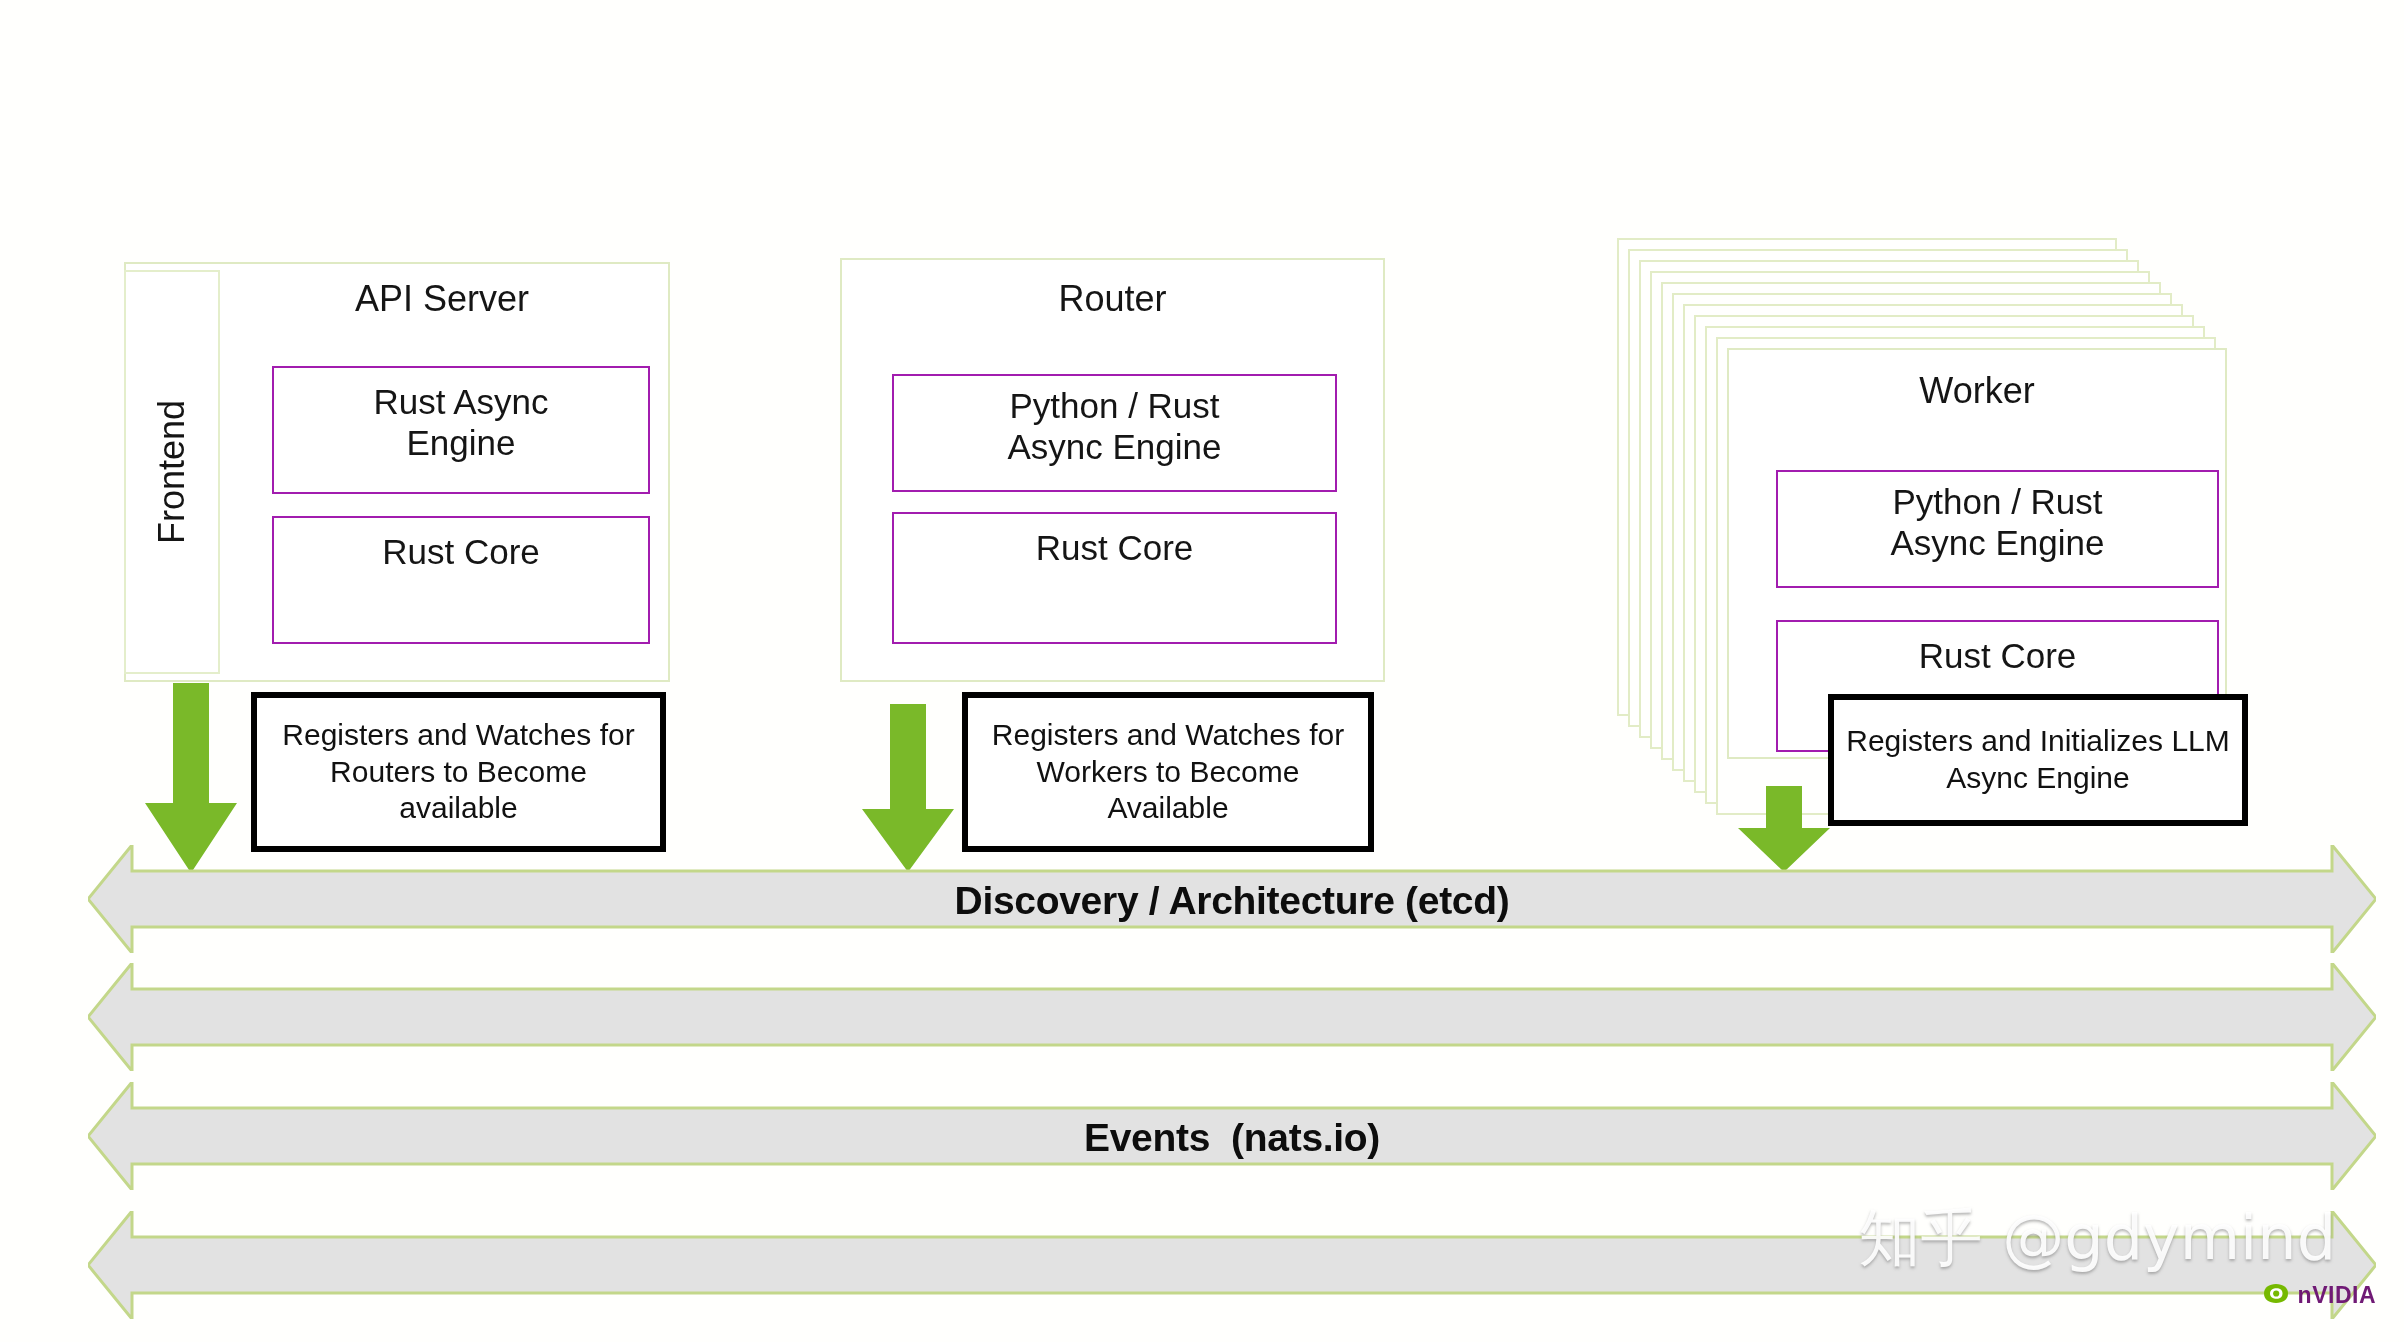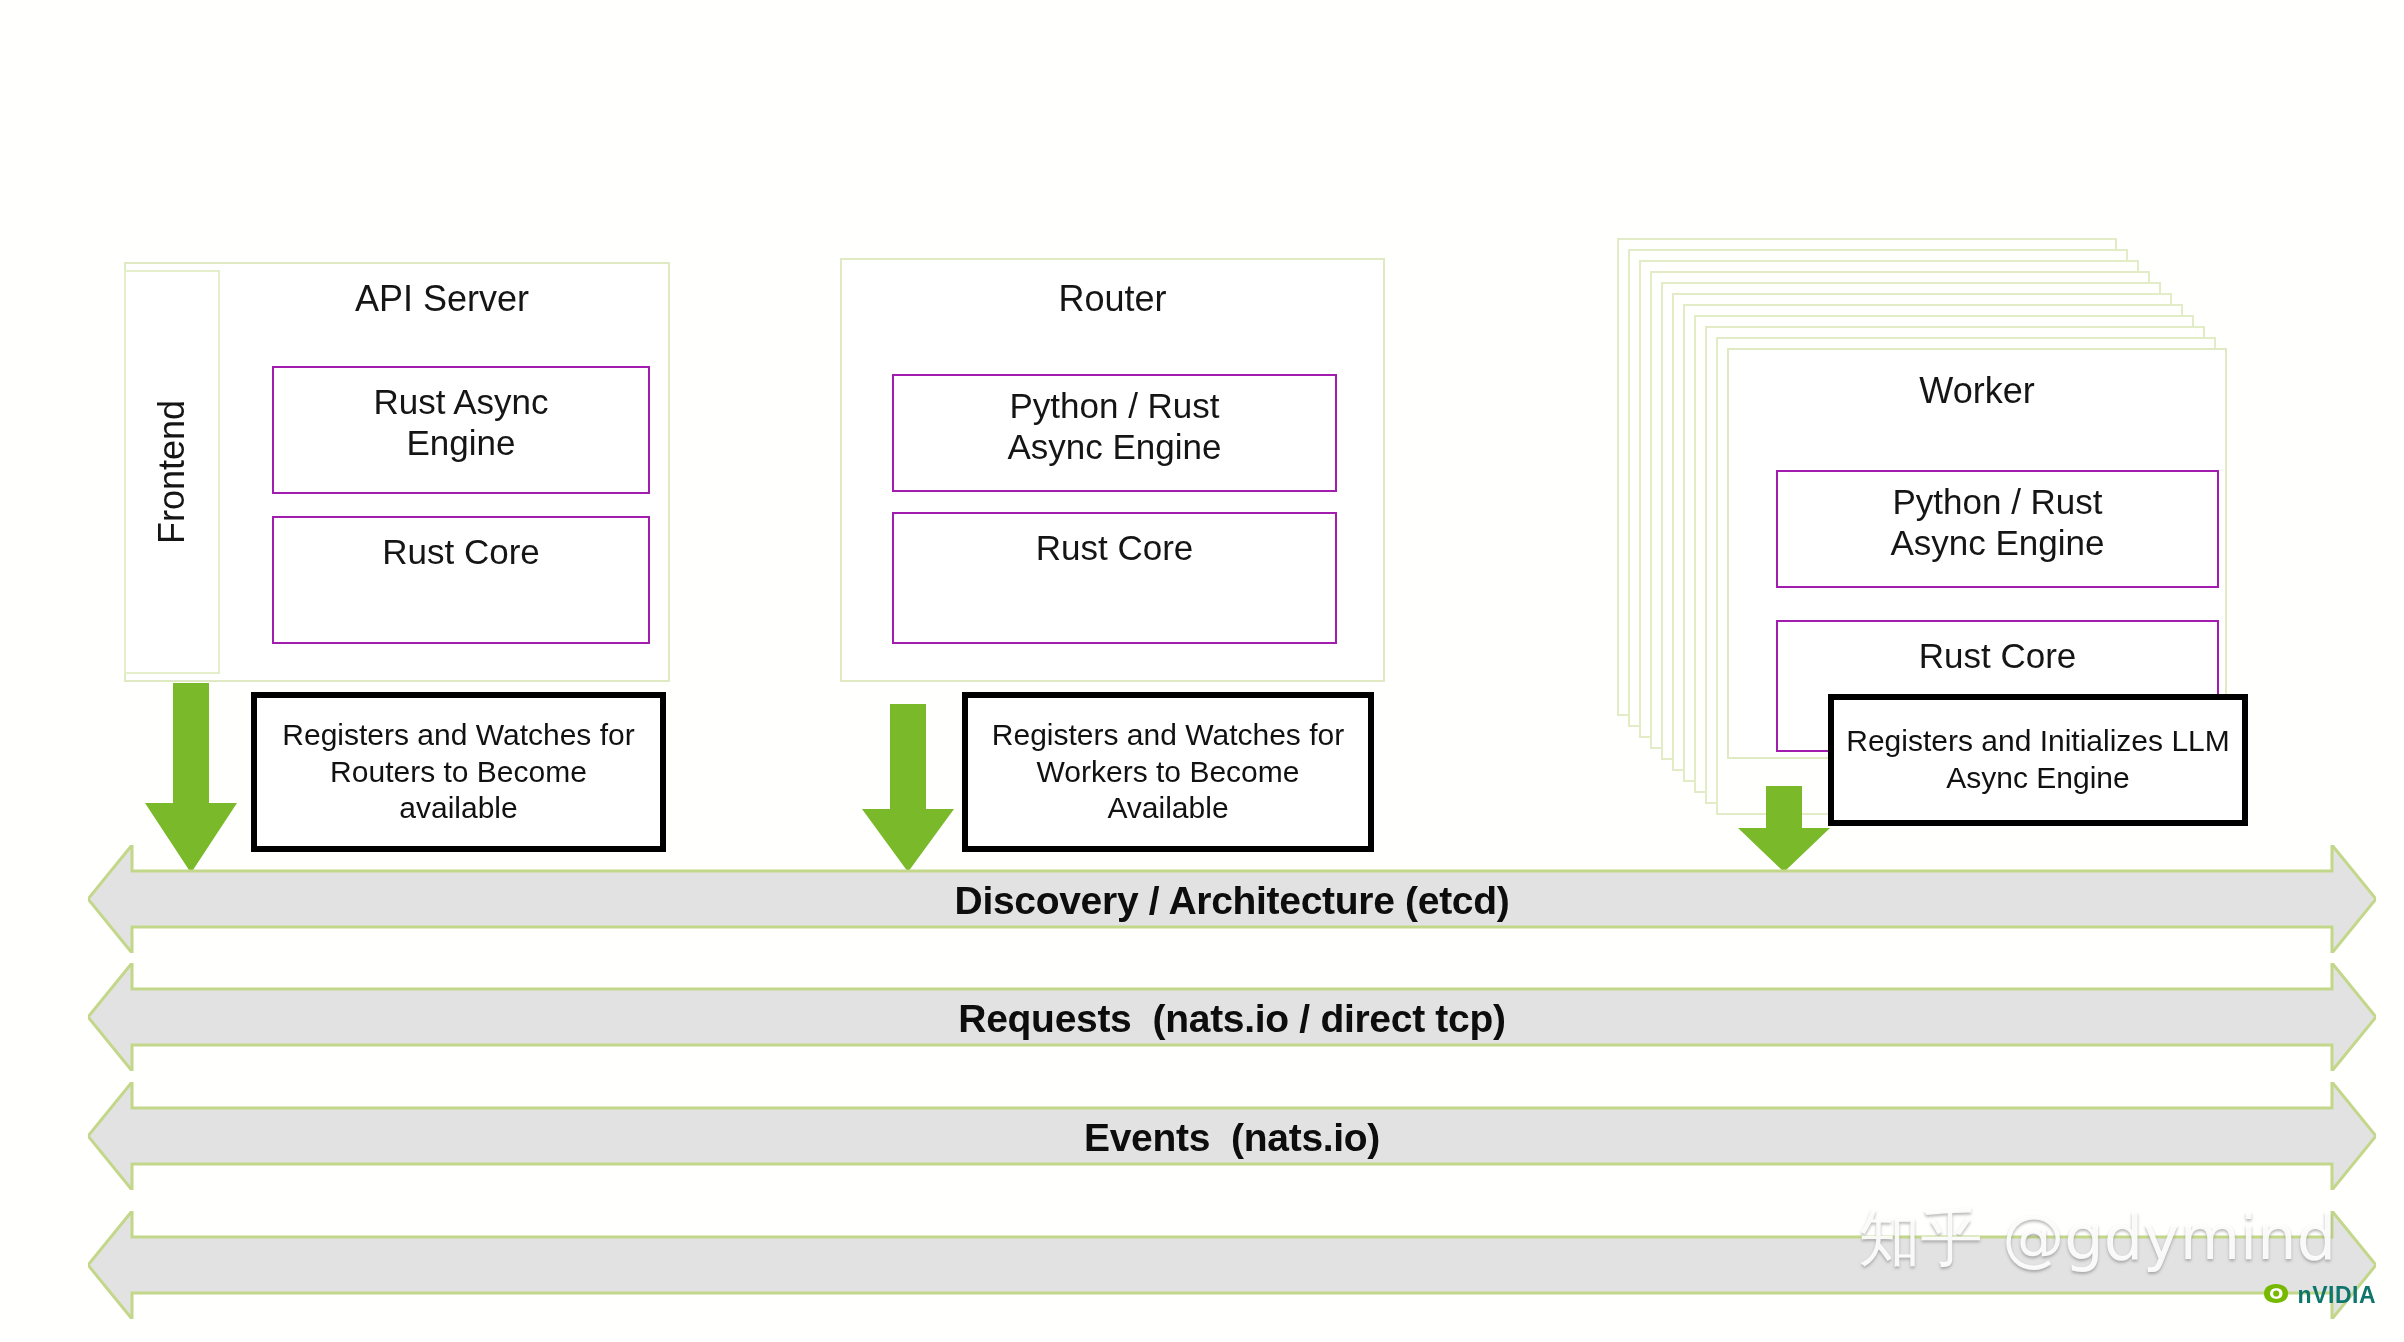--- a/index.html
+++ b/index.html
@@ -158,21 +158,21 @@
     position: absolute;
     right: 28px;
     top: 1282px;
     display: flex;
     align-items: center;
     gap: 7px;
   }
   #nvidia-wordmark {
     font-size: 23px;
     font-weight: bold;
-    color: #0f766e;
+    color: #701a75;
     letter-spacing: 0.5px;
     font-family: "Liberation Sans Narrow", "Liberation Sans", sans-serif;
     font-stretch: condensed;
   }
 </style>
 </head>
 <body>
 
 <div id="stage">
 
@@ -261,21 +261,20 @@
     <svg width="2288" height="108" viewBox="0 0 2288 108" preserveAspectRatio="none">
       <polygon points="0,54 44,0 44,26 2244,26 2244,0 2288,54 2244,108 2244,82 44,82 44,108" fill="#e2e2e2" stroke="#c3d78a" stroke-width="3"></polygon>
     </svg>
     <div class="band-label" style="top:34px;">Discovery / Architecture (etcd)</div>
   </div>
 
   <div class="band" style="top:963px;">
     <svg width="2288" height="108" viewBox="0 0 2288 108" preserveAspectRatio="none">
       <polygon points="0,54 44,0 44,26 2244,26 2244,0 2288,54 2244,108 2244,82 44,82 44,108" fill="#e2e2e2" stroke="#c3d78a" stroke-width="3"></polygon>
     </svg>
-    <div class="band-label" style="top:34px;">Requests  (nats.io / direct tcp)</div>
   </div>
 
   <div class="band" style="top:1082px;">
     <svg width="2288" height="108" viewBox="0 0 2288 108" preserveAspectRatio="none">
       <polygon points="0,54 44,0 44,26 2244,26 2244,0 2288,54 2244,108 2244,82 44,82 44,108" fill="#e2e2e2" stroke="#c3d78a" stroke-width="3"></polygon>
     </svg>
     <div class="band-label" style="top:34px;">Events  (nats.io)</div>
   </div>
 
   <div class="band" style="top:1211px;">

